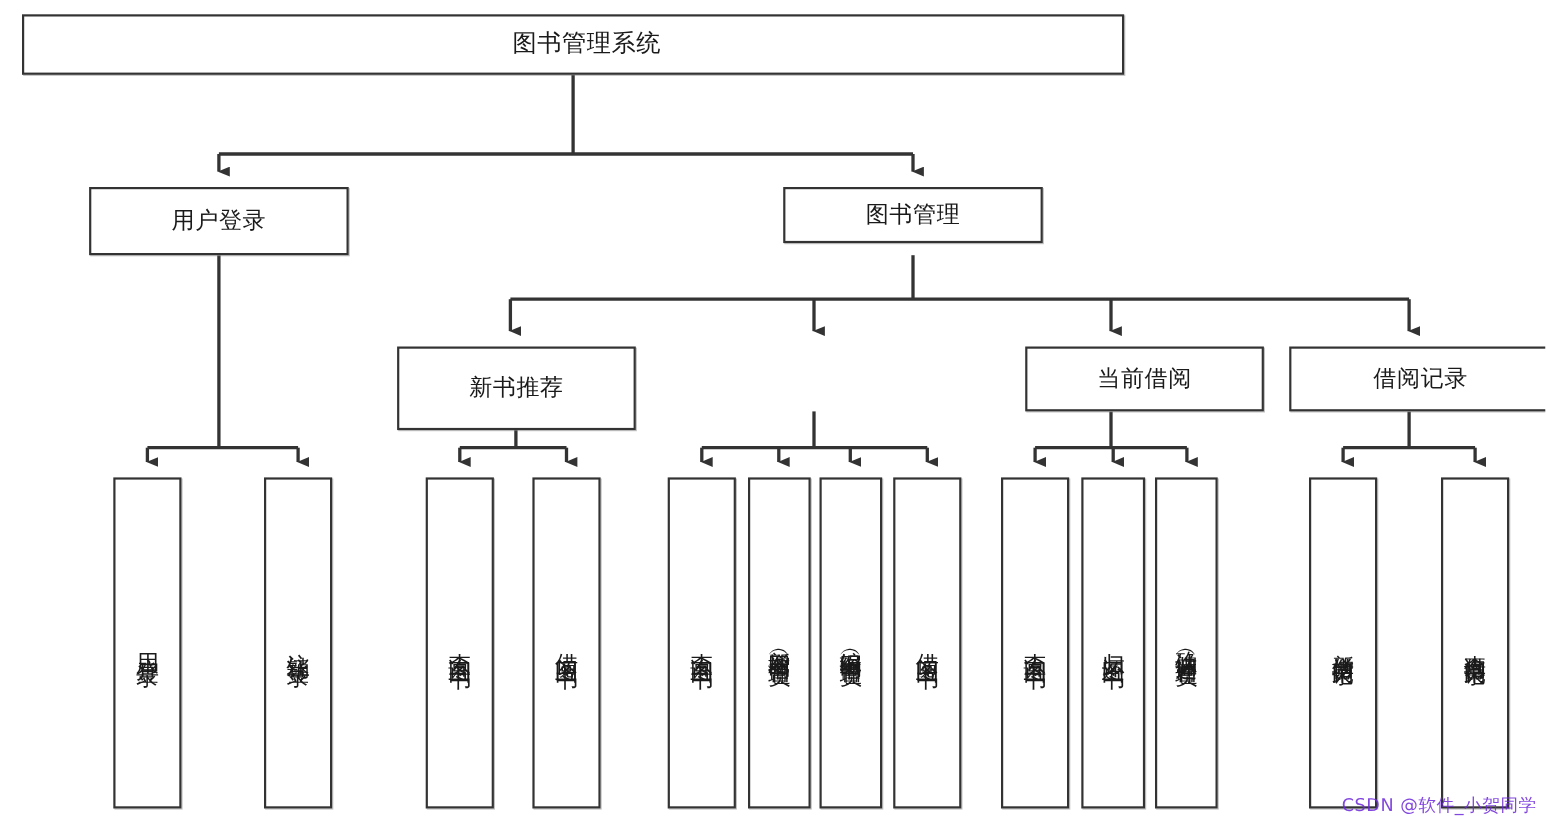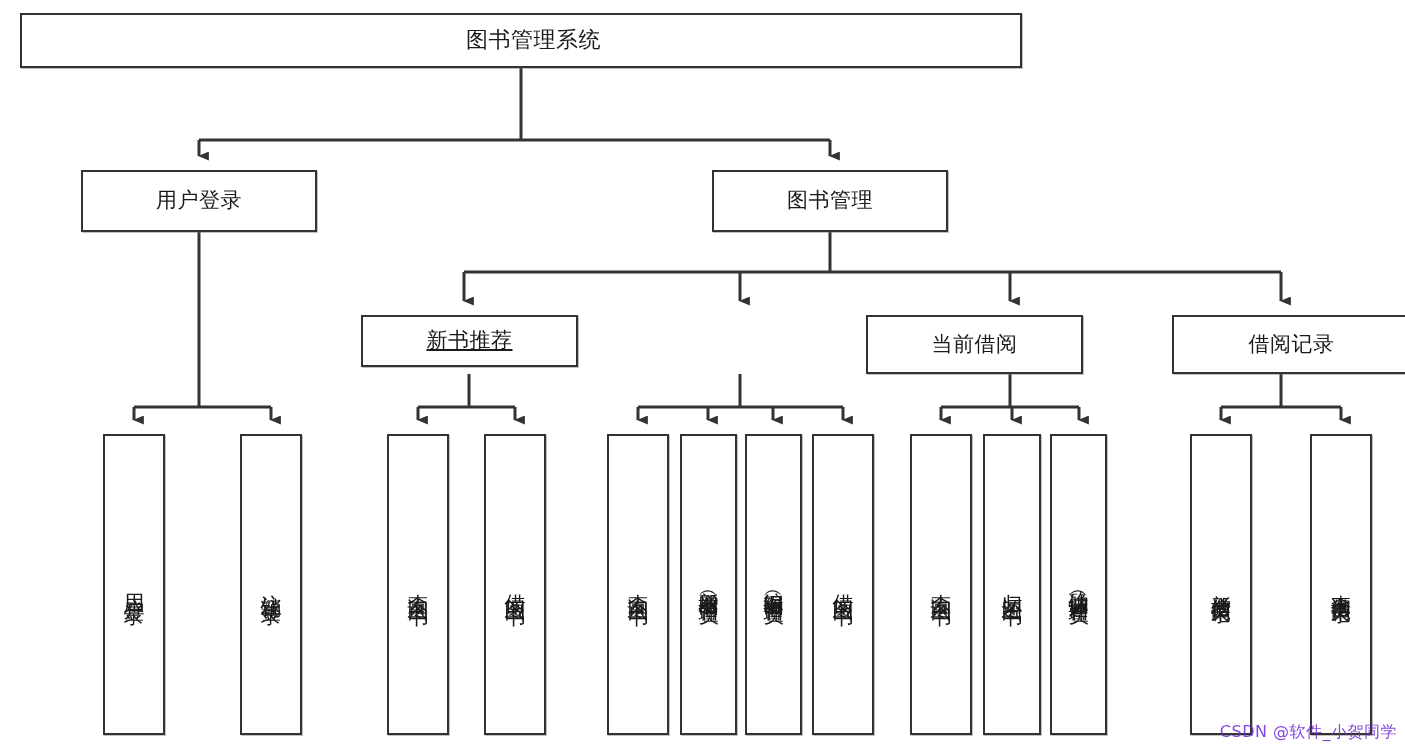--- a/index.html
+++ b/index.html
@@ -134,28 +134,28 @@
     </g>
   </svg>
 
   <div class="node horiz root" style="left:20px; top:13px; width:1002px; height:55px;padding-left:25px;">
     <span class="node-label">图书管理系统</span>
   </div>
 
   <div class="node horiz" style="left:81px; top:170px; width:236px; height:62px;">
     <span class="node-label">用户登录</span>
   </div>
-  <div class="node horiz" style="left:712px; top:170px; width:236px; height:62px;">
+  <div class="node horiz" style="left:712px; top:170px; width:236px; height:51px;">
     <span class="node-label">图书管理</span>
   </div>
 
-  <div class="node horiz" style="left:361px; top:315px; width:217px; height:52px;text-decoration:underline;">
+  <div class="node horiz" style="left:361px; top:315px; width:217px; height:76px;">
     <span class="node-label">新书推荐</span>
   </div>
-  <div class="node horiz" style="left:866px; top:315px; width:217px; height:59px;justify-content:center;">
+  <div class="node horiz" style="left:932px; top:315px; width:217px; height:59px;justify-content:center;">
     <span class="node-label">当前借阅</span>
   </div>
   <div class="node horiz" style="left:1172px; top:315px; width:239px; height:59px;text-align:center;">
     <span class="node-label">借阅记录</span>
   </div>
 
   <div class="node vert" style="left:103px; top:434px; width:62px; height:301px;">
     <span class="node-label">用户登录</span>
   </div>
   <div class="node vert" style="left:240px; top:434px; width:62px; height:301px;">

